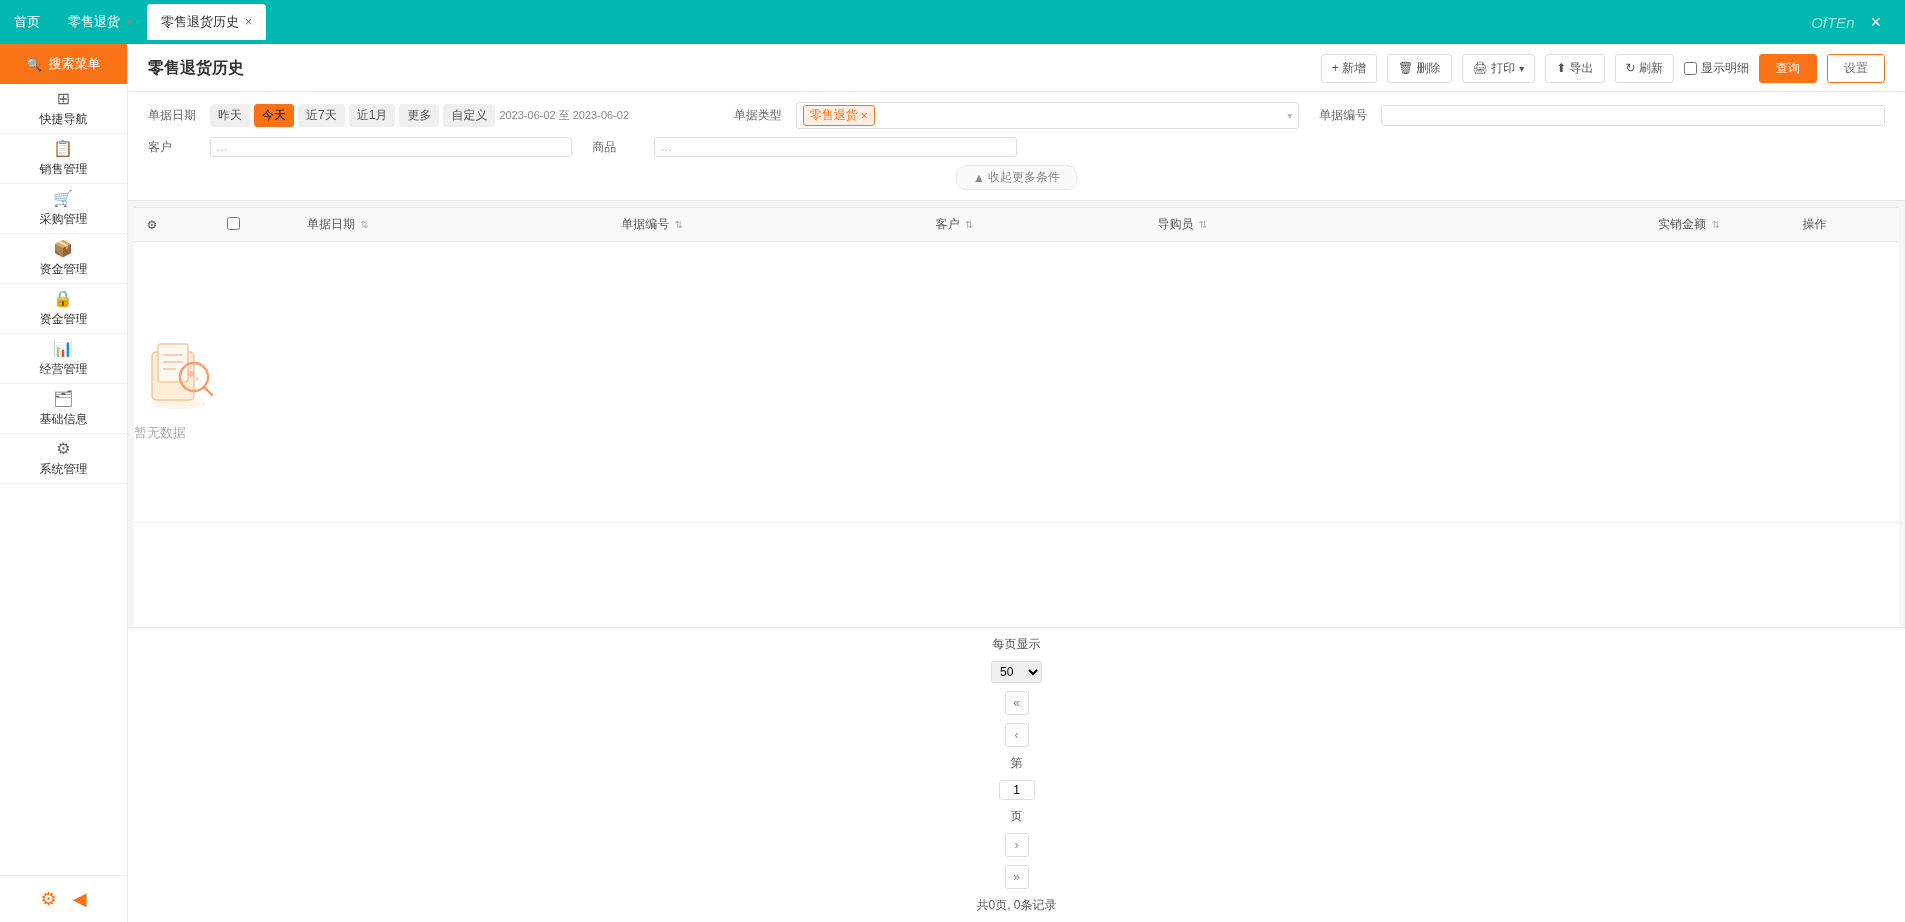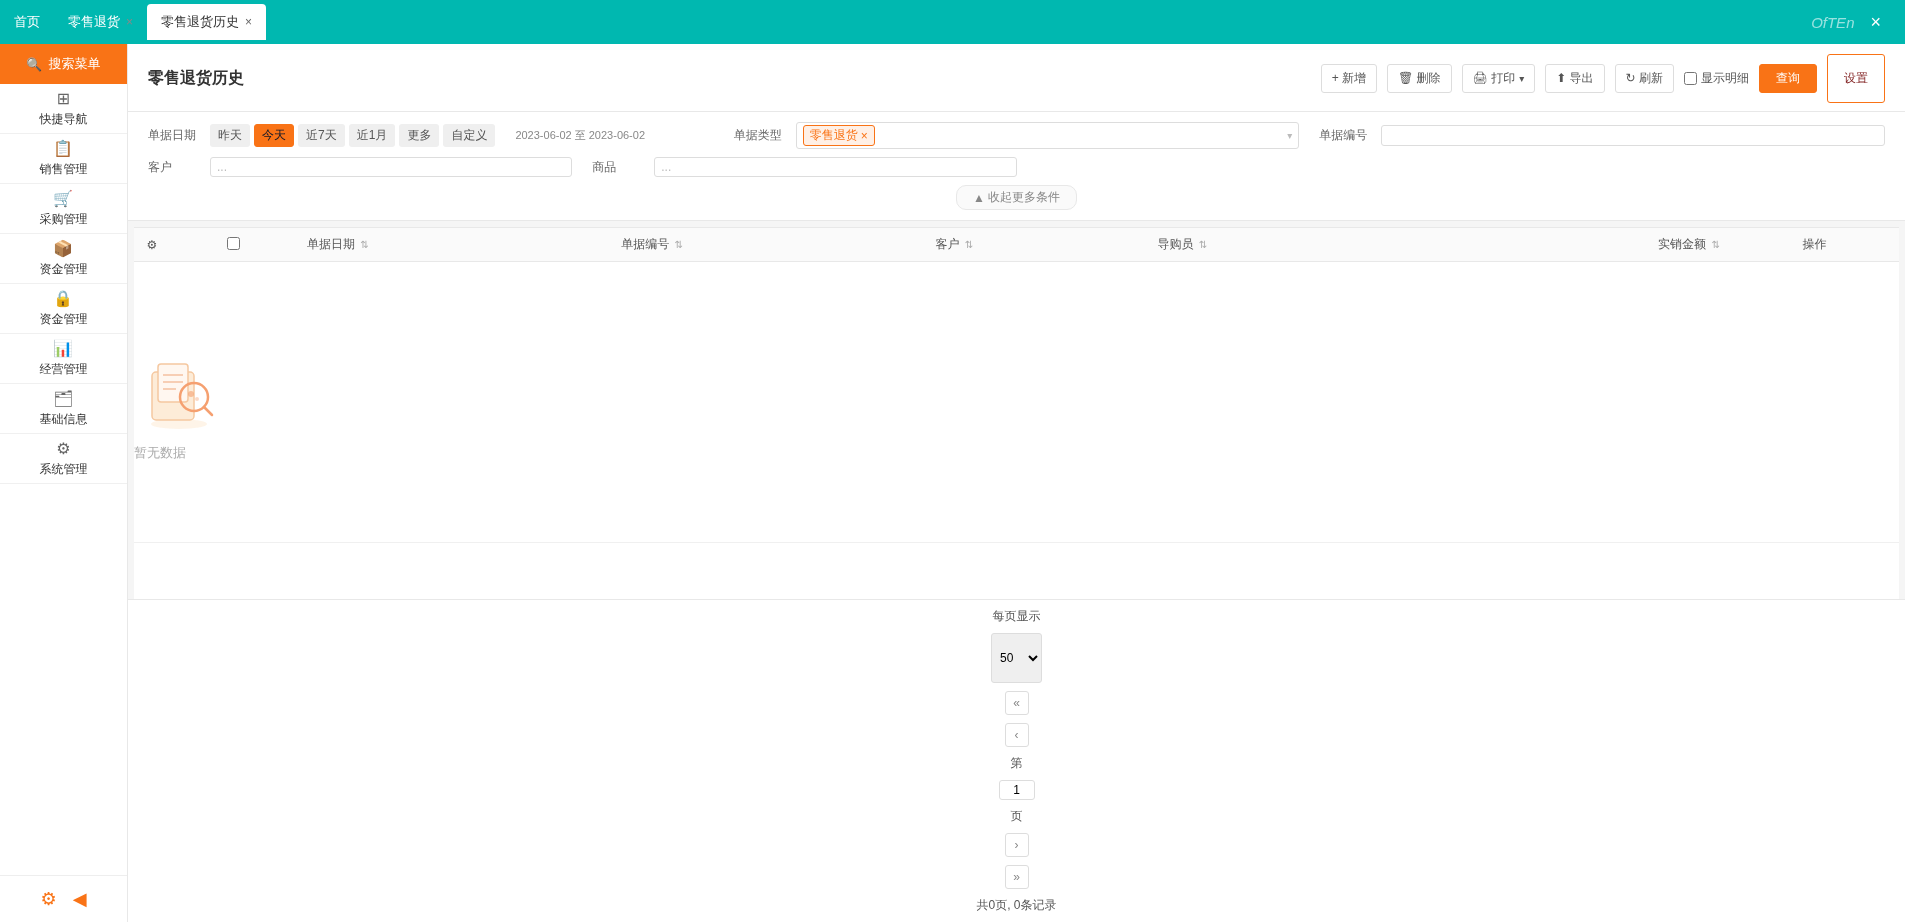--- a/index.html
+++ b/index.html
@@ -152,23 +152,23 @@
       background: #f97316;
       color: #fff;
       border: 1px solid #f97316;
       padding: 5px 16px;
       border-radius: 3px;
       cursor: pointer;
       font-size: 12px;
     }
     .btn-setting {
       background: #fff;
-      color: #7f1d1d;
+      color: #737373;
       border: 1px solid #f97316;
-      padding: 15px 16px;
+      padding: 5px 16px;
       border-radius: 3px;
       cursor: pointer;
       font-size: 12px;
     }
     .checkbox-label {
       display: flex;
       align-items: center;
       gap: 4px;
       font-size: 12px;
       color: #555;
@@ -214,21 +214,20 @@
       color: #555;
     }
     .date-btn.active {
       background: #f97316;
       color: #0f172a;
       border-color: #f97316;
     }
     .date-range {
       font-size: 11px;
       color: #888;
-      margin-left: 16px;
     }
     .tag-input {
       display: flex;
       align-items: center;
       border: 1px solid #ddd;
       border-radius: 3px;
       padding: 2px 6px;
       min-width: 200px;
       background: #fff;
       flex: 1;
@@ -326,21 +325,21 @@
       justify-content: flex-end;
       gap: 8px;
       font-size: 12px;
       color: #555;
       flex-shrink: 0;
       flex-direction: column;
     }
     .page-size-select {
       border: 1px solid #ddd;
       border-radius: 3px;
-      padding: 16px 4px;
+      padding: 2px 4px;
       font-size: 12px;
     }
     .page-nav {
       width: 24px;
       height: 24px;
       border: 1px solid #ddd;
       border-radius: 3px;
       display: flex;
       align-items: center;
       justify-content: center;

